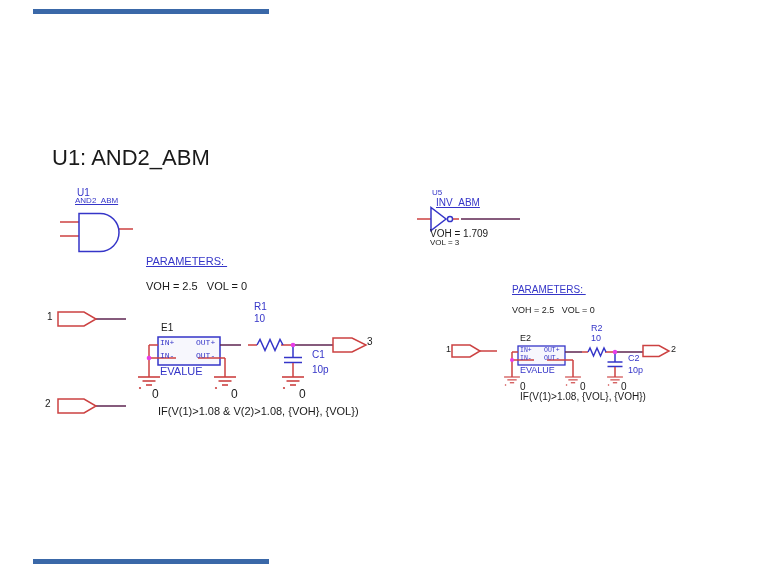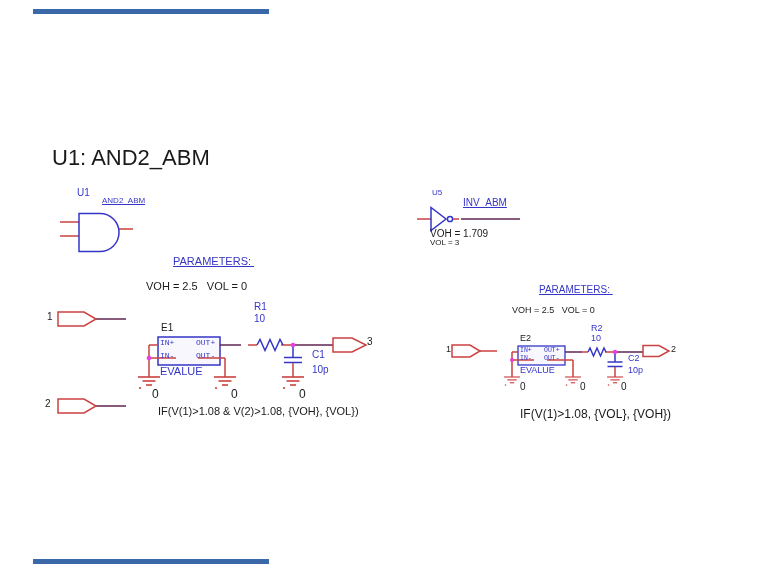--- a/index.html
+++ b/index.html
@@ -2,21 +2,21 @@
 <html><head>
 <meta charset="utf-8">
 <style>
   html,body{margin:0;padding:0;background:#fff;}
   .slide{position:relative;width:768px;height:576px;background:#ffffff;overflow:hidden;
          font-family:"Liberation Sans",sans-serif;}
   .bar{position:absolute;left:33px;width:236px;height:5px;background:#3A68A8;}
   .t{position:absolute;white-space:pre;color:#1a1a1a;line-height:1.05;}
   .blue{color:#3535C8;}
   .mono{font-family:"Liberation Mono","DejaVu Sans Mono",monospace;}
-  .u{text-decoration:underline;margin-left:27px;}
+  .u{text-decoration:underline;}
   .title{font-size:28px;letter-spacing:-0.3px;border-bottom:2px solid #1a1a1a;padding-bottom:2px;}
   .heading{font-size:22px;}
   svg{position:absolute;left:0;top:0;}
   .wr{stroke:#CC4141;stroke-width:1.5;fill:none;}
   .wd{stroke:#5E2451;stroke-width:1.5;fill:none;}
   .sb{stroke:#3535C8;stroke-width:1.5;fill:none;}
   .pf{fill:#ffffff;stroke:#CC4141;stroke-width:1.5;}
   .blk{fill:#f7f7fd;stroke:#3535C8;}
   .dot{fill:#E83CE8;stroke:none;}
 </style>
@@ -195,15 +195,15 @@
 
   <span class="t blue" style="left:591px;top:324px;font-size:9px">R2</span>
   <span class="t blue" style="left:591px;top:334px;font-size:9px">10</span>
   <span class="t blue" style="left:628px;top:354px;font-size:9px">C2</span>
   <span class="t blue" style="left:628px;top:366px;font-size:9px">10p</span>
 
   <span class="t" style="left:520px;top:382px;font-size:10px">0</span>
   <span class="t" style="left:580px;top:382px;font-size:10px">0</span>
   <span class="t" style="left:621px;top:382px;font-size:10px">0</span>
 
-  <span class="t" style="left:520px;top:408px;font-size:12px">IF(V(1)&gt;1.08, {VOL}, {VOH})</span>
+  <span class="t" style="left:520px;top:392px;font-size:10px">IF(V(1)&gt;1.08, {VOL}, {VOH})</span>
 
 </div>
 
 </body></html>

